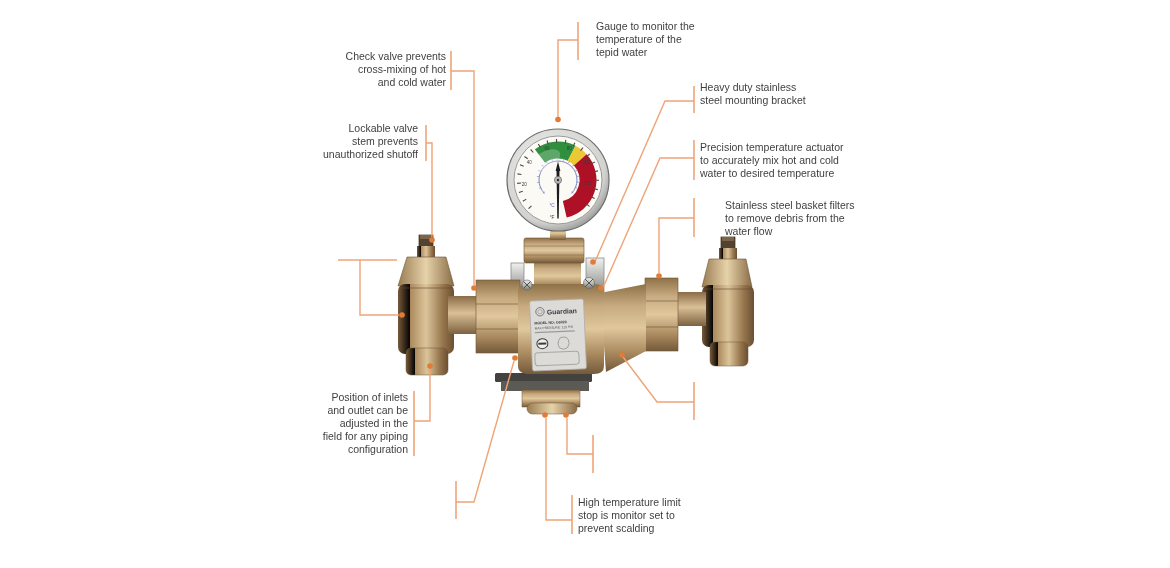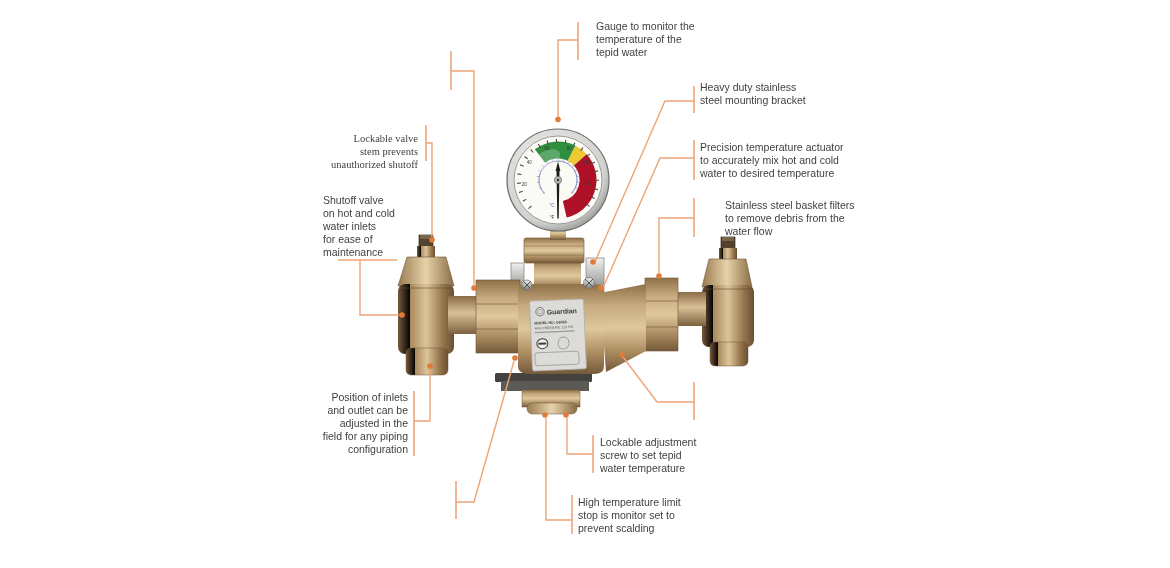--- a/index.html
+++ b/index.html
@@ -225,41 +225,36 @@
     <g>
       <line class="leader-bar" x1="572" y1="495" x2="572" y2="534"></line>
       <polyline class="leader" points="572,520 546,520 546,418"></polyline>
       <circle class="leader-dot" cx="545" cy="415" r="2.8"></circle>
     </g>
   </svg>
 
   <div class="callout" style="left:584px;top:20px;margin-left:12px;">Gauge to monitor the
 temperature of the
 tepid water</div>
-  <div class="callout align-right" style="right:752px;top:132px;font-family:Liberation Serif, serif;">Lockable valve
+  <div class="callout align-right" style="right:724px;top:50px;">Check valve prevents
+cross-mixing of hot
+and cold water</div>
+  <div class="callout align-right" style="right:752px;top:122px;">Lockable valve
 stem prevents
 unauthorized shutoff</div>
-  <div class="callout" style="left:323px;top:194px;">Shutoff valve
-on hot and cold
-water inlets
-for ease of
-maintenance</div>
   <div class="callout align-right" style="right:762px;top:391px;">Position of inlets
 and outlet can be
 adjusted in the
 field for any piping
 configuration</div>
   <div class="callout" style="left:700px;top:81px;">Heavy duty stainless
 steel mounting bracket</div>
   <div class="callout" style="left:700px;top:141px;">Precision temperature actuator
 to accurately mix hot and cold
 water to desired temperature</div>
   <div class="callout" style="left:725px;top:199px;">Stainless steel basket filters
 to remove debris from the
 water flow</div>
-  <div class="callout" style="left:600px;top:436px;">Lockable adjustment
-screw to set tepid
-water temperature</div>
   <div class="callout" style="left:578px;top:496px;">High temperature limit
 stop is monitor set to
 prevent scalding</div>
 
 </div>
 
 </body></html>

